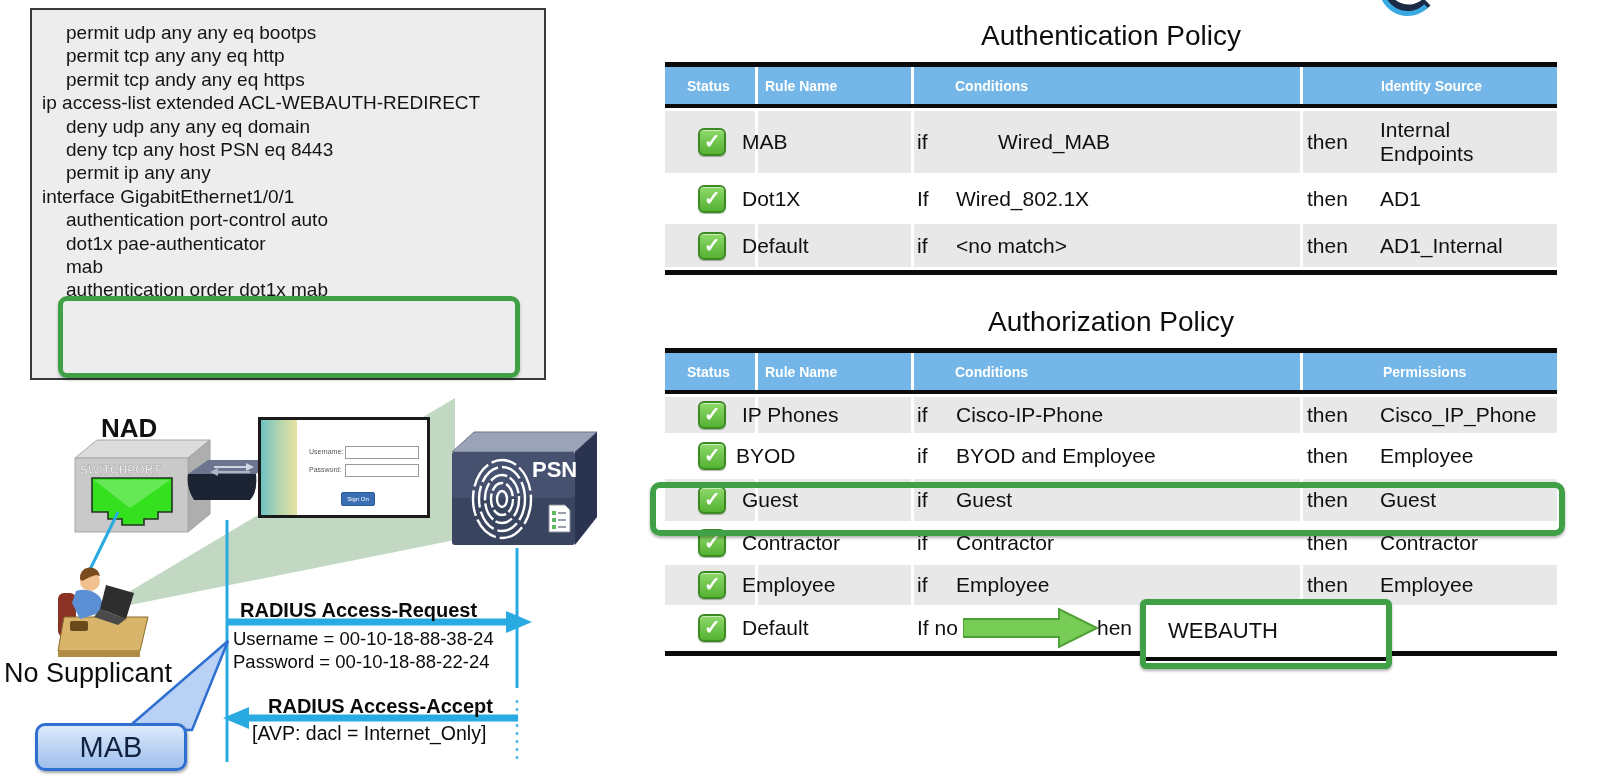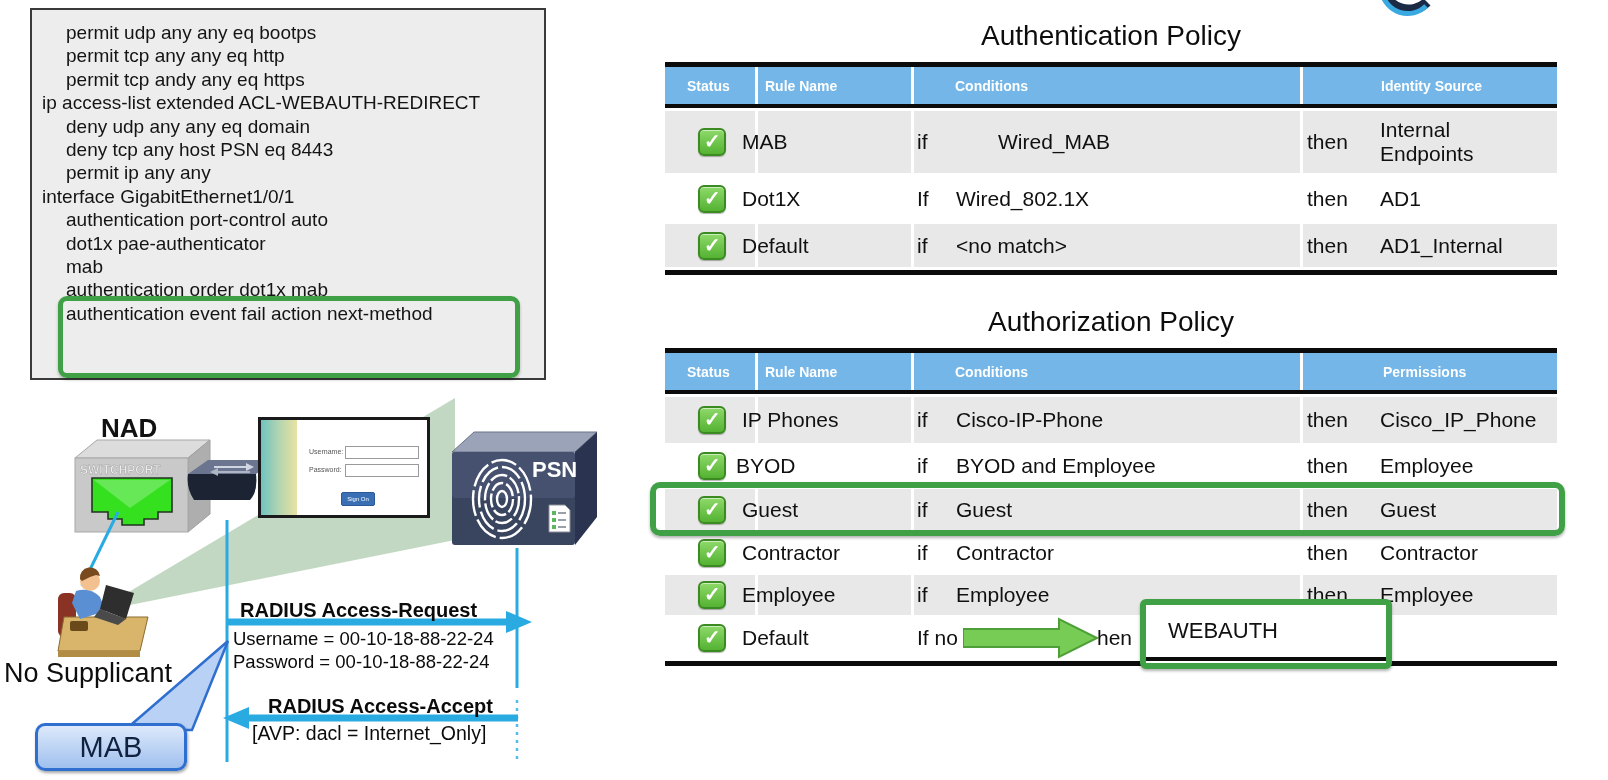--- a/index.html
+++ b/index.html
@@ -80,21 +80,20 @@
         <div class="code-line" style="padding-left: 24px;">permit tcp andy any eq https</div>
         <div class="code-line" style="padding-left: 0px;">ip access-list extended ACL-WEBAUTH-REDIRECT</div>
         <div class="code-line" style="padding-left: 24px;">deny udp any any eq domain</div>
         <div class="code-line" style="padding-left: 24px;">deny tcp any host PSN eq 8443</div>
         <div class="code-line" style="padding-left: 24px;">permit ip any any</div>
         <div class="code-line" style="padding-left: 0px;">interface GigabitEthernet1/0/1</div>
         <div class="code-line" style="padding-left: 24px;">authentication port-control auto</div>
         <div class="code-line" style="padding-left: 24px;">dot1x pae-authenticator</div>
         <div class="code-line" style="padding-left: 24px;">mab</div>
         <div class="code-line" style="padding-left: 24px;">authentication order dot1x mab</div>
-        <div class="code-line" style="padding-left: 24px;">authentication event fail action next-method</div>
       </div>
   </div>
   <div class="code-highlight"></div>
 
   <svg class="abs" style="left:0;top:380px;" width="620" height="280" viewBox="0 0 620 280">
     <polygon points="95,232 455,18 455,160" fill="rgba(145,184,145,0.55)"></polygon>
   </svg>
 
   <div class="nad-label">NAD</div>
   <svg class="abs" style="left:70px;top:432px;" width="150" height="105" viewBox="0 0 150 105">
@@ -167,21 +166,21 @@
     <path d="M32,14 a10,10 0 0 1 20,-3 l-4,-1 -6,2 -8,4 z" fill="#7a4a1f"></path>
     <path d="M28,26 q14,-4 24,6 l6,14 -26,8 -8,-16 z" fill="#5b8fd4"></path>
     <polygon points="58,20 86,28 78,54 52,44" fill="#2e2e2e"></polygon>
     <polygon points="52,44 78,54 70,60 46,52" fill="#4a4a4a"></polygon>
     <rect x="22" y="56" width="18" height="10" rx="2" fill="#6a4a1a"></rect>
   </svg>
 
   <div class="no-supplicant">No Supplicant</div>
 
   <div class="radius-title" style="left:240px;top:599px;">RADIUS Access-Request</div>
-  <div class="radius-line" style="left:233px;top:628px;">Username = 00-10-18-88-22-24</div>
+  <div class="radius-line" style="left:233px;top:628px;">Username = 00-10-18-88-38-24</div>
   <div class="radius-line" style="left:233px;top:651px;">Password = 00-10-18-88-22-24</div>
   <div class="radius-title" style="left:268px;top:695px;">RADIUS Access-Accept</div>
   <div class="radius-line" style="left:252px;top:722px;font-size:19.5px;">[AVP: dacl = Internet_Only]</div>
 
   <svg class="abs" style="left:100px;top:630px;" width="140" height="102" viewBox="0 0 140 102">
     <polygon points="25,100 128,11 92,100" fill="#b9d1f5" stroke="#2f6fd0" stroke-width="2.5"></polygon>
   </svg>
   <div class="mab-callout">MAB</div>
 
   <div class="policy-title" style="top:20px;">Authentication Policy</div>
@@ -238,21 +237,21 @@
     <div class="ptable-header">
       <span class="hlabel" style="left:22px;">Status</span>
       <span class="hlabel" style="left:100px;">Rule Name</span>
       <span class="hlabel" style="left:290px;">Conditions</span>
       <span class="hlabel" style="left:718px;">Permissions</span>
       <span class="hdiv" style="left:90px;"></span>
       <span class="hdiv" style="left:246px;"></span>
       <span class="hdiv" style="left:635px;"></span>
     </div>
     <div>
-        <div class="prow grey" style="height: 46px;">
+        <div class="prow grey" style="height: 36px;">
           <span class="rowdiv" style="left: 90px;"></span>
           <span class="rowdiv" style="left: 246px;"></span>
           <span class="rowdiv" style="left: 635px;"></span>
           <span class="cb"></span>
           <span class="cell" style="left: 77px;">IP Phones</span>
           <span class="cell" style="left: 252px;">if</span>
           <span class="cell" style="left: 291px;">Cisco-IP-Phone</span>
           <span class="cell" style="left: 642px;">then</span>
           <span class="cell" style="left: 715px;">Cisco_IP_Phone</span>
         </div>

